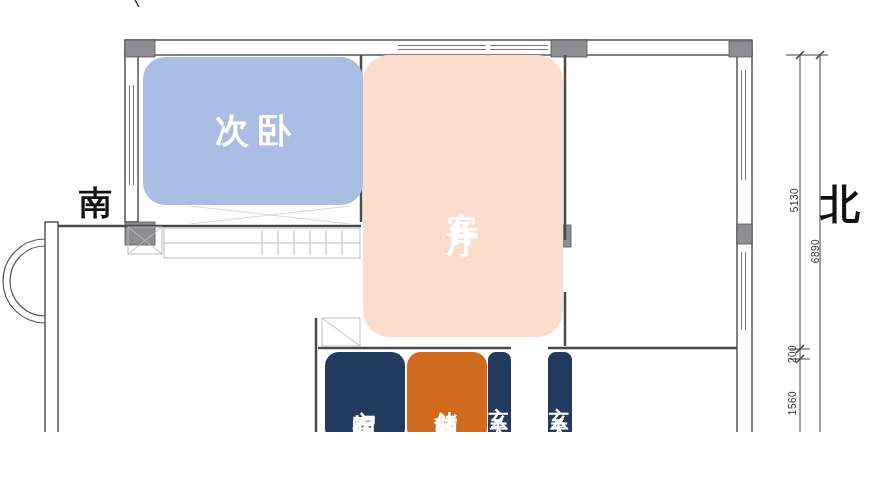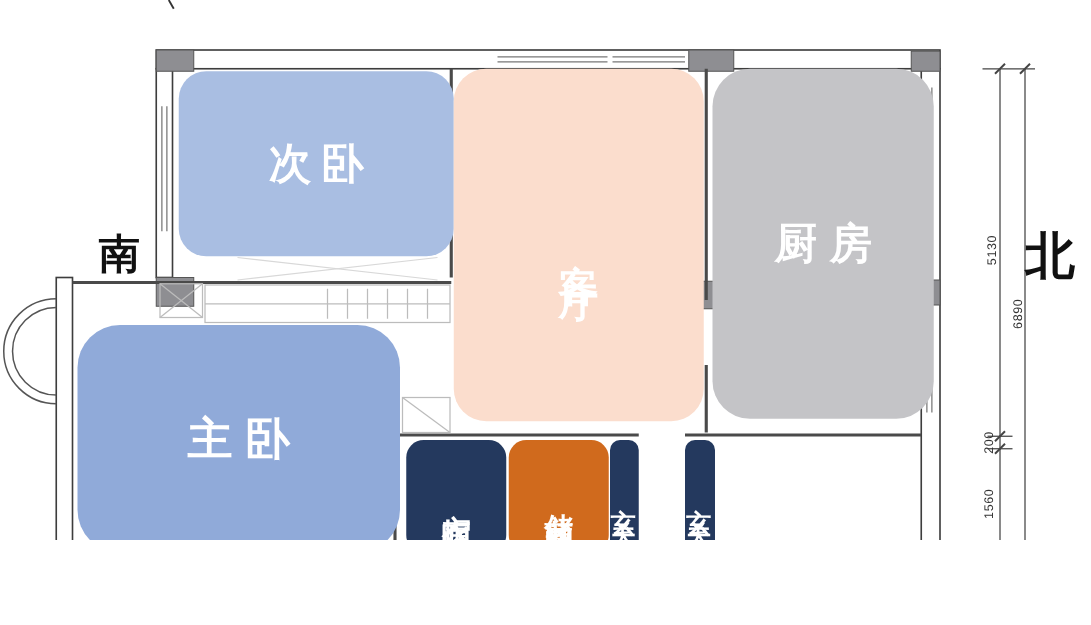--- a/index.html
+++ b/index.html
@@ -147,26 +147,20 @@
       <line x1="135" y1="0" x2="139" y2="7"></line>
     </g>
   </svg>
 
   <div class="room" id="room-secondary-bedroom" data-bind-bg="rooms.0.color" style="background-color: rgb(169, 190, 226);">
     <span class="lbl" data-bind="rooms.0.label">次卧</span>
   </div>
   <div class="room vert" id="room-living-room" data-bind-bg="rooms.1.color" style="background-color: rgb(251, 221, 205);">
     <span class="lbl" data-bind="rooms.1.label">客厅</span>
   </div>
-  <div class="room" id="room-kitchen" data-bind-bg="rooms.2.color" style="background-color: rgb(196, 196, 199);">
-    <span class="lbl" data-bind="rooms.2.label">厨房</span>
-  </div>
-  <div class="room" id="room-master-bedroom" data-bind-bg="rooms.3.color" style="background-color: rgb(144, 170, 217);">
-    <span class="lbl" data-bind="rooms.3.label">主卧</span>
-  </div>
   <div class="room vert" id="room-cloakroom" data-bind-bg="rooms.4.color" style="background-color: rgb(36, 57, 94);">
     <span class="lbl" data-bind="rooms.4.label">衣帽间</span>
   </div>
   <div class="room vert" id="room-storage" data-bind-bg="rooms.5.color" style="background-color: rgb(208, 106, 29);">
     <span class="lbl" data-bind="rooms.5.label">储藏间</span>
   </div>
   <div class="room vert" id="room-foyer-left" data-bind-bg="rooms.6.color" style="background-color: rgb(36, 57, 94);">
     <span class="lbl" data-bind="rooms.6.label">玄关</span>
   </div>
   <div class="room vert" id="room-foyer-right" data-bind-bg="rooms.7.color" style="background-color: rgb(36, 57, 94);">

